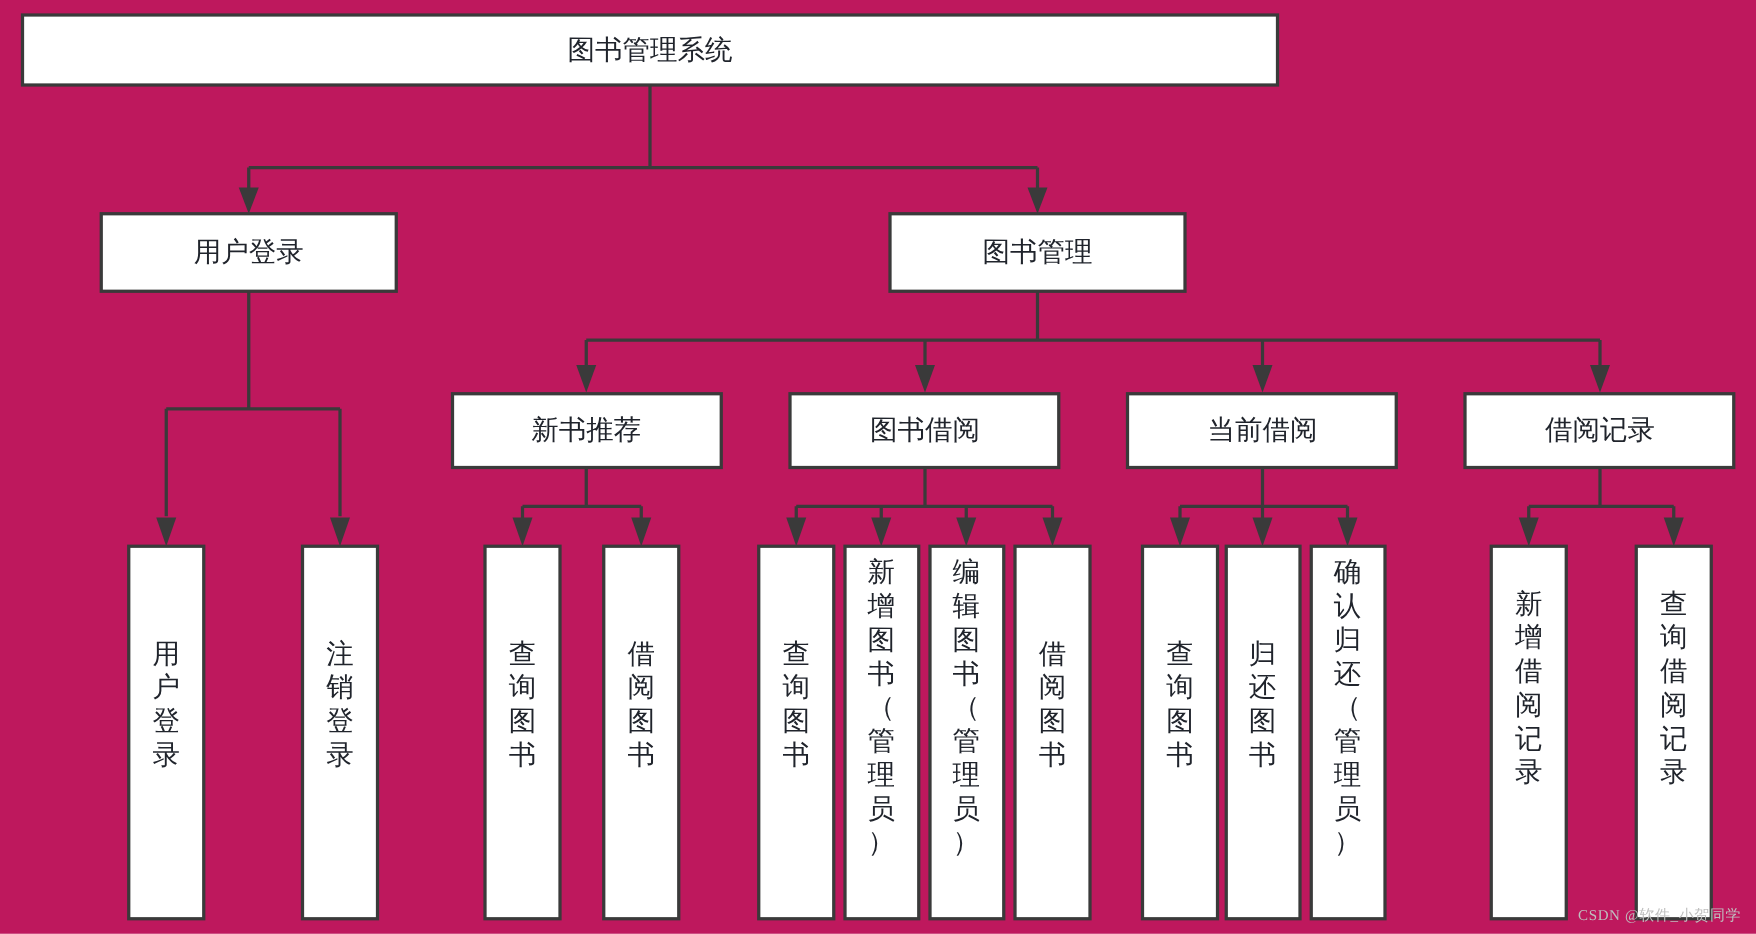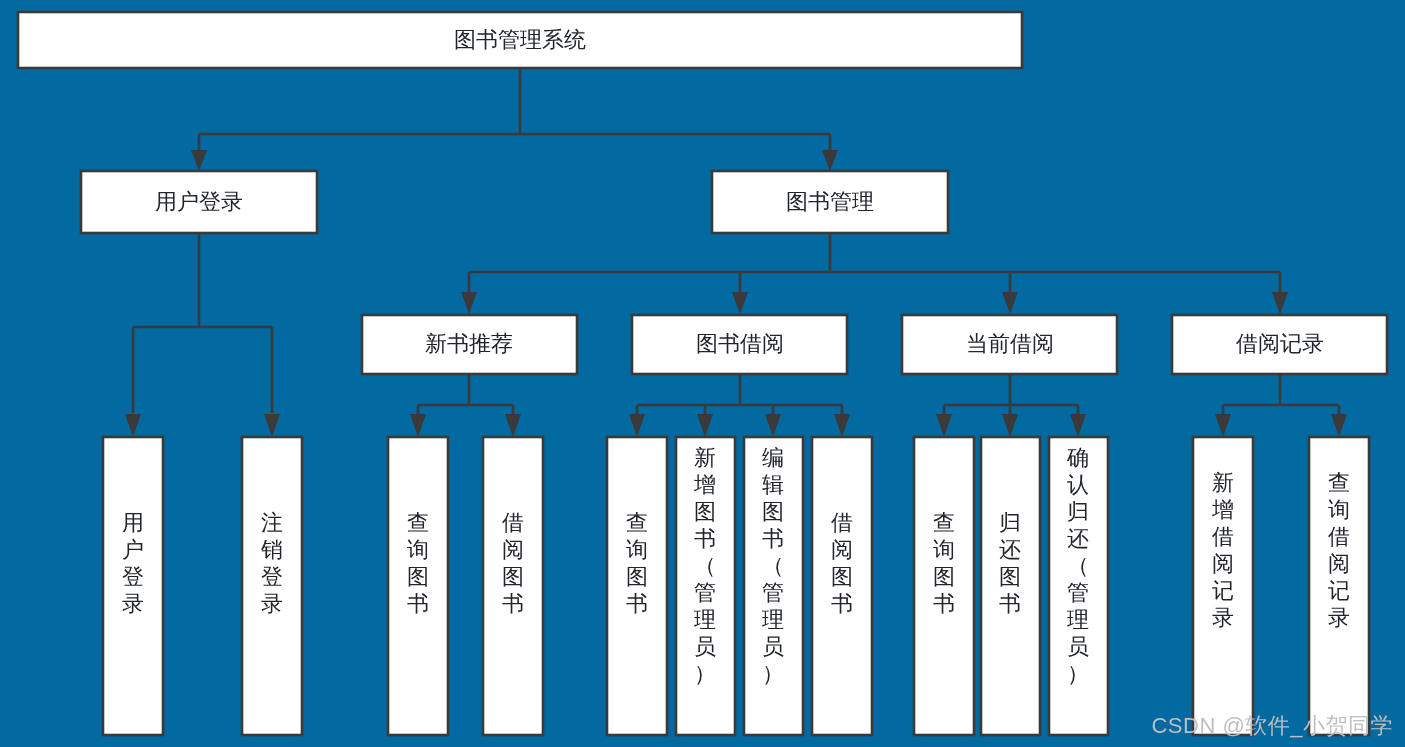--- a/index.html
+++ b/index.html
@@ -10,21 +10,21 @@
   body {
     width: 1405px;
     height: 747px;
     overflow: hidden;
     font-family: "DejaVu Sans", "Liberation Sans", sans-serif;
   }
   #diagram-root {
     position: relative;
     width: 1405px;
     height: 747px;
-    background: #0369a1;
+    background: #be185d;
   }
   svg#flowchart {
     position: absolute;
     left: 0;
     top: 0;
     width: 1405px;
     height: 747px;
   }
   .node-box {
     fill: #ffffff;
@@ -51,22 +51,22 @@
   .node-label-v {
     fill: #20242c;
     font-family: "DejaVu Sans", "Liberation Sans", sans-serif;
     font-size: 22px;
     text-anchor: middle;
   }
   .watermark {
     position: absolute;
     right: 12px;
     bottom: 6px;
-    font-family: Liberation Sans, sans-serif;
-    font-size: 22px;
+    font-family: Liberation Serif, serif;
+    font-size: 12px;
     color: #bfbfbf;
     letter-spacing: 0.5px;
     white-space: nowrap;
     pointer-events: none;
   }
 </style>
 </head>
 <body>
 
 <div id="diagram-root">

